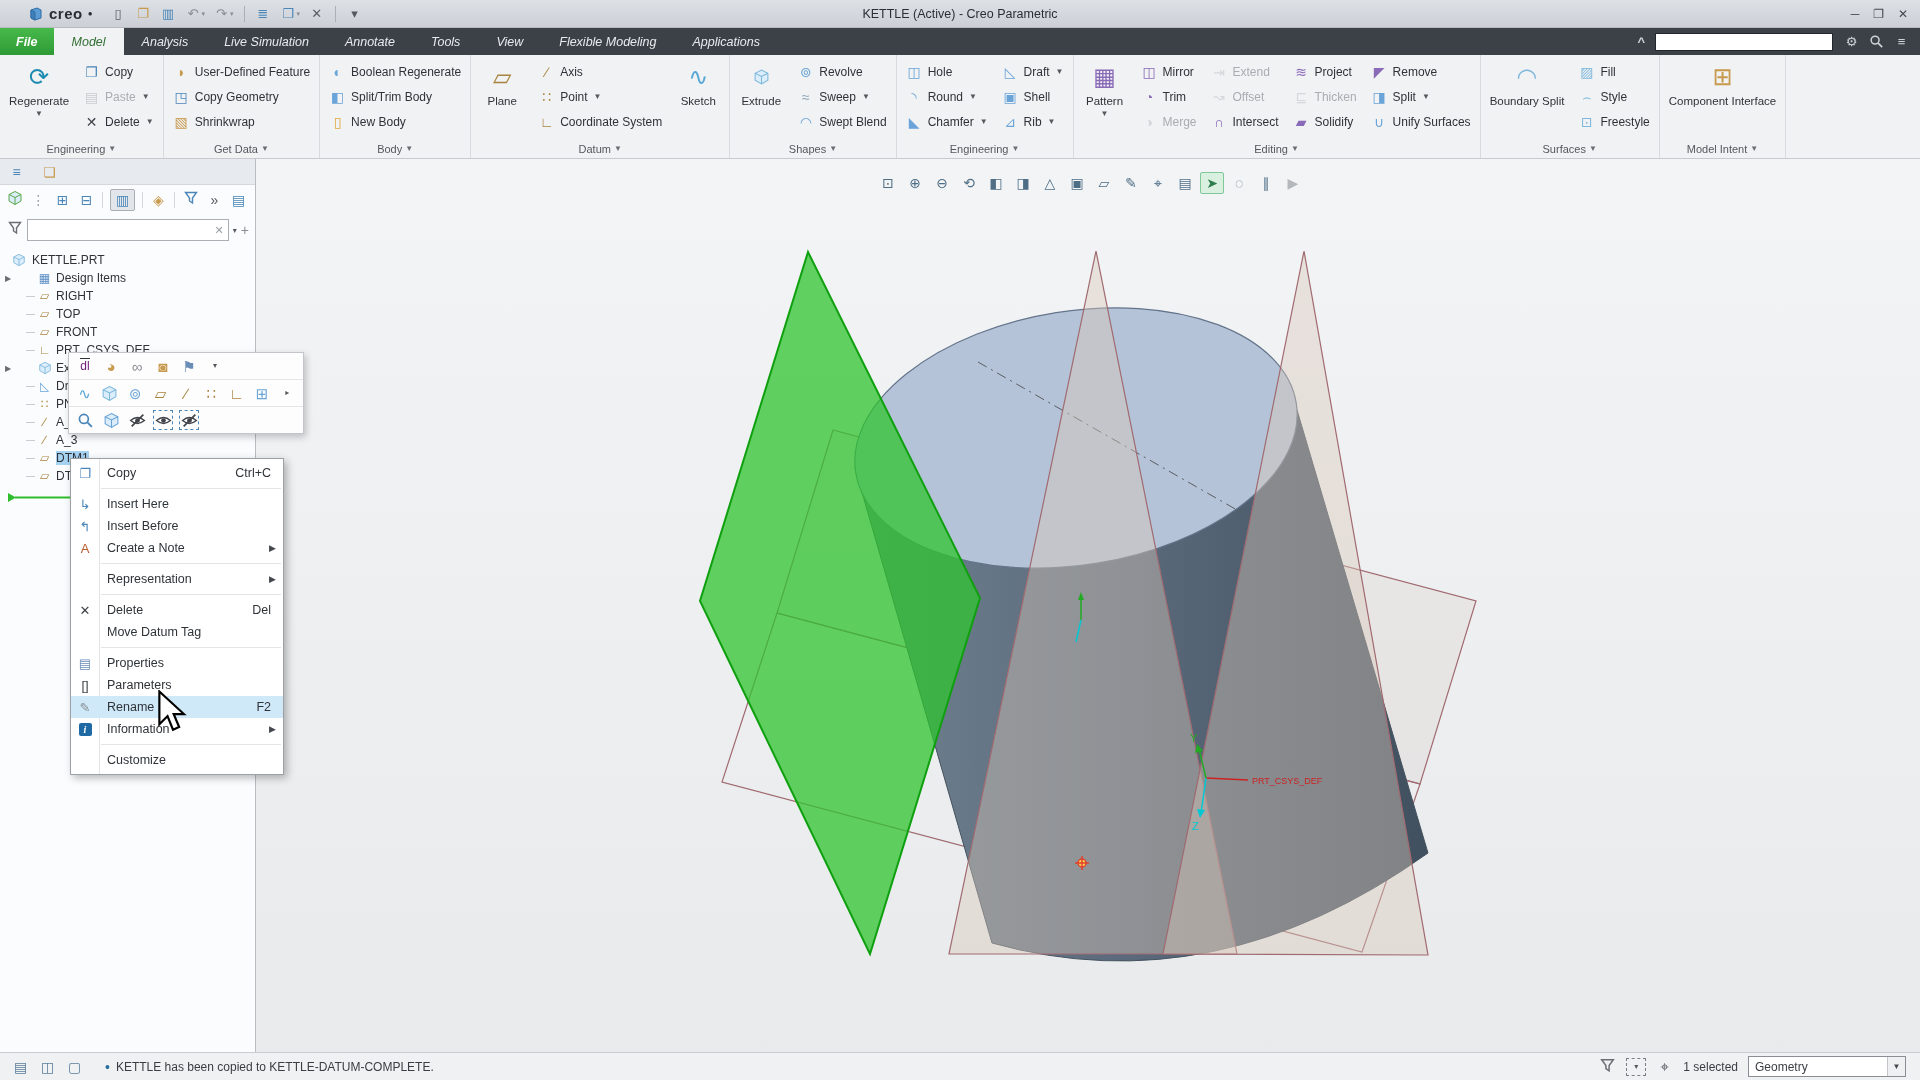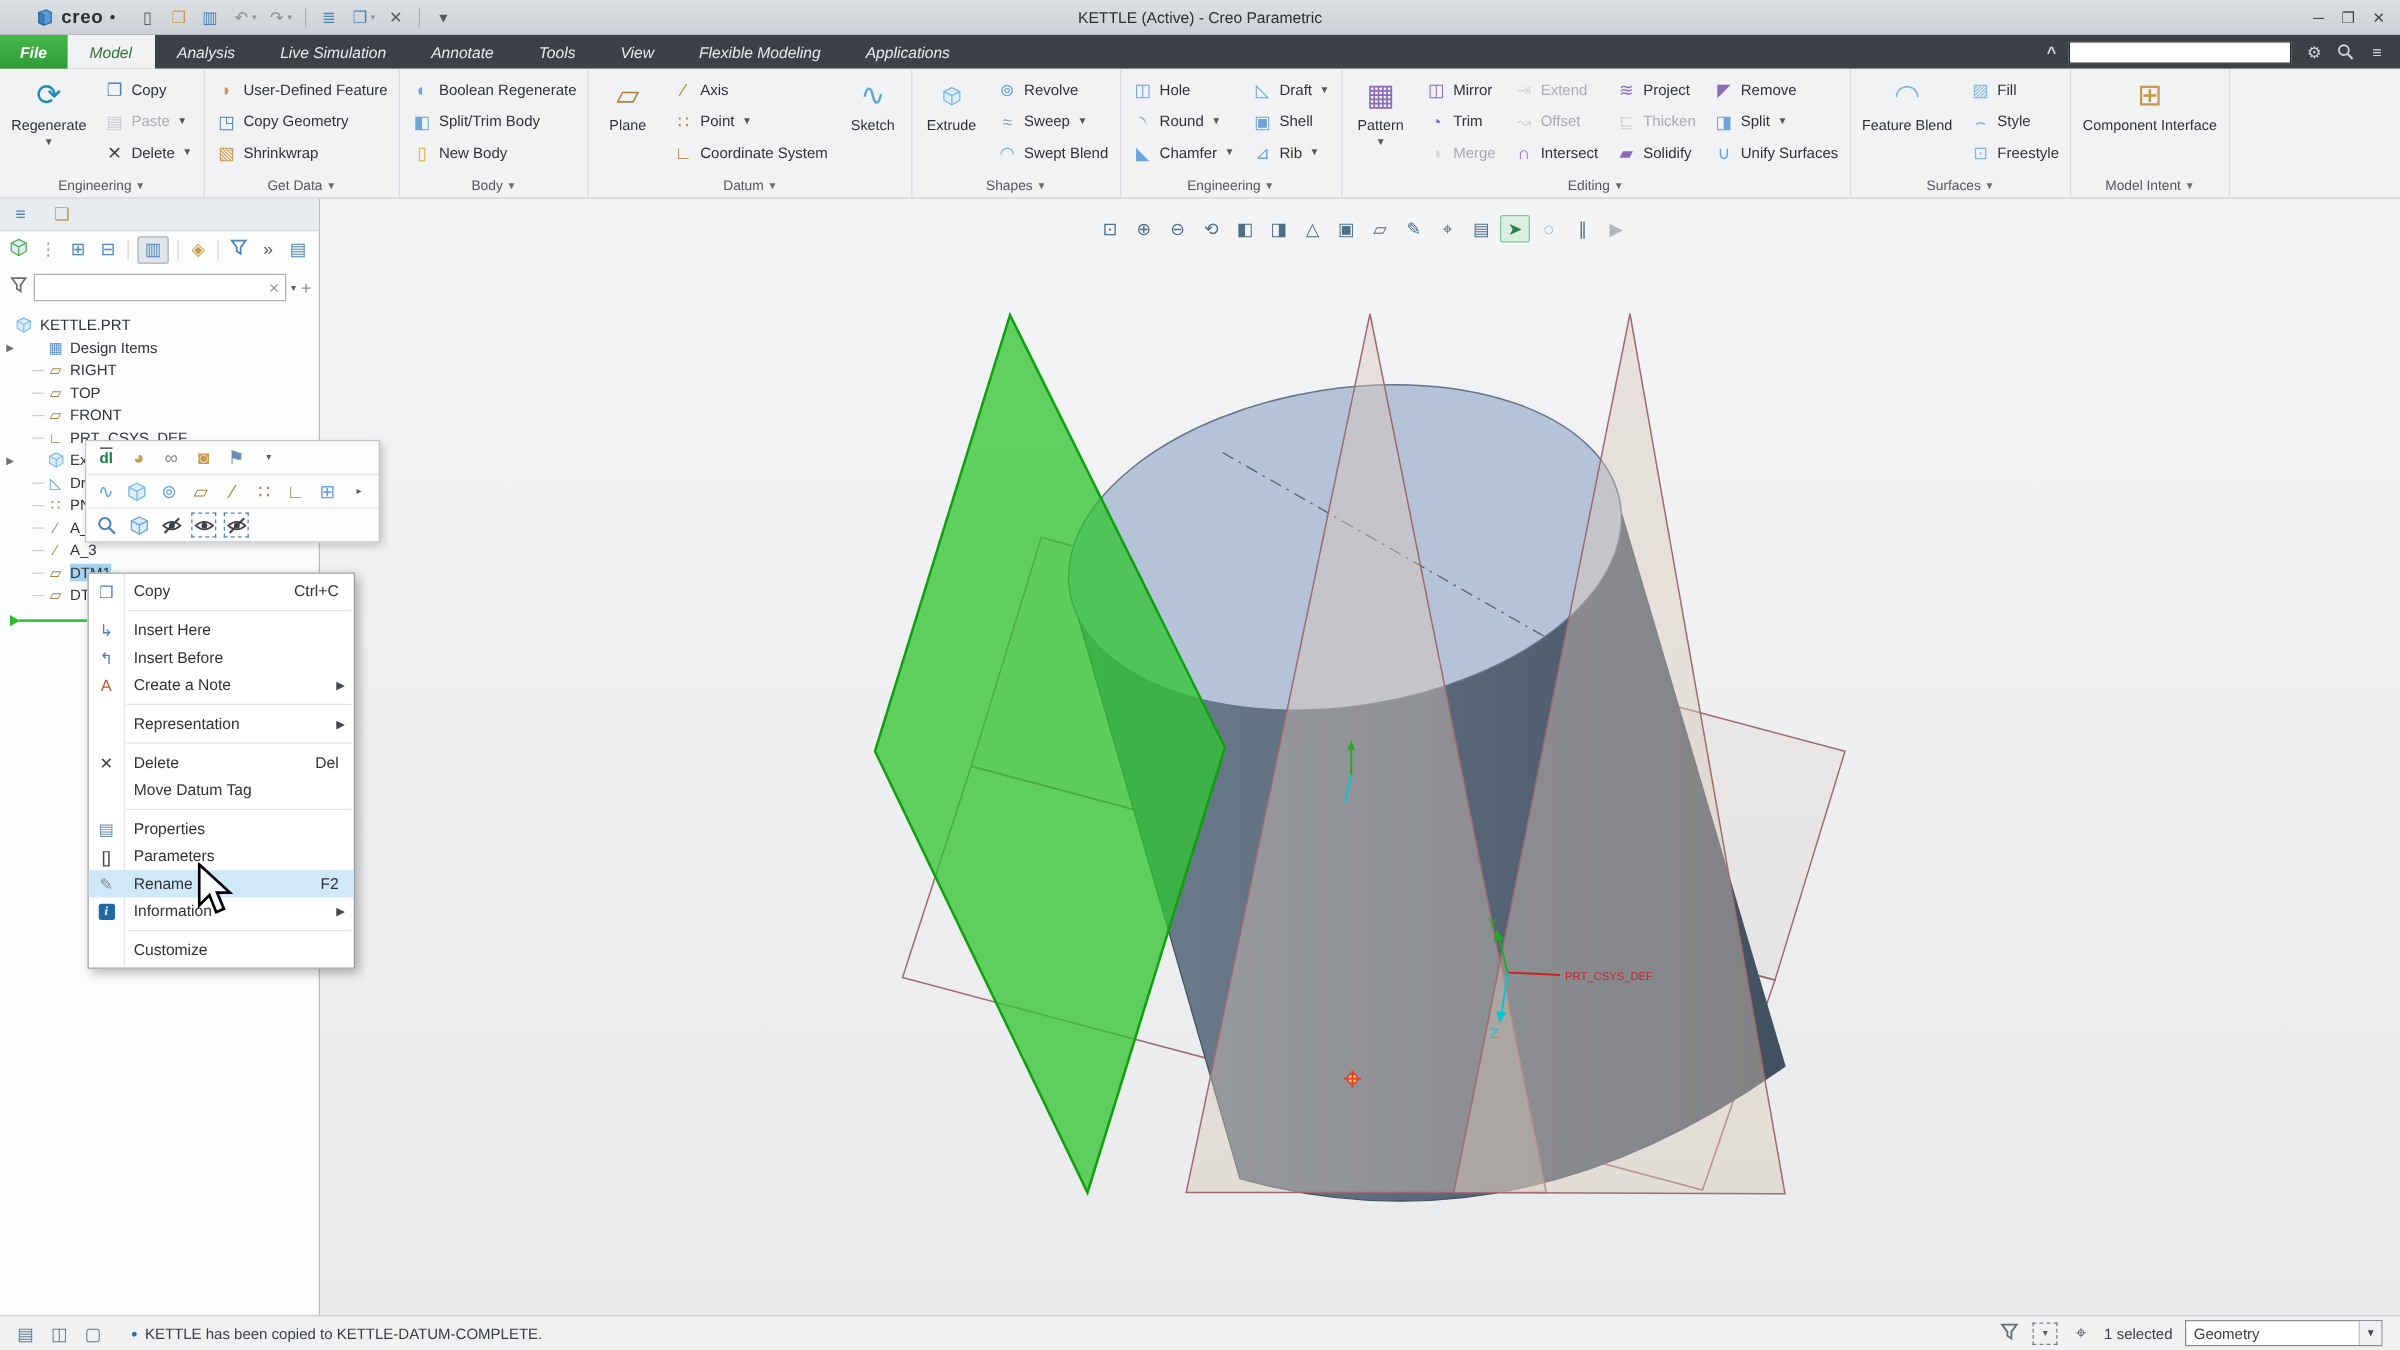--- a/index.html
+++ b/index.html
@@ -69,21 +69,21 @@
   .guide { position:absolute; left:26px; width:9px; height:1px; background:#c9cdd1; }
 
   
   .mini { position:absolute; left:68px; top:352px; width:236px; background:#fdfdfe;
     border:1px solid #c2c6ca; box-shadow:2px 3px 7px rgba(0,0,0,.22); z-index:30; }
   .mini .mrow { display:flex; align-items:center; gap:6px; padding:3px 6px; border-bottom:1px solid #e3e5e8; }
   .mini .mrow:last-child { border-bottom:none; }
   .mini .micon { display:inline-flex; align-items:center; justify-content:center; width:20px; height:20px; font-size:15px; }
   .mini .dashed { border:1px dashed #4a86b8; }
   .mini .marr { font-size:8px; color:#55585d; }
-  .dl-glyph { font-size:12px; font-weight:bold; color:#15803d; border-top:1px solid #2f3338; line-height:1.2; }
+  .dl-glyph { font-size:12px; font-weight:normal; color:#701a75; border-top:1px solid #2f3338; line-height:1.2; }
 
   
   .ctxmenu { position:absolute; left:70px; top:458px; width:214px; background:#fff;
     border:1px solid #9da1a6; box-shadow:3px 3px 8px rgba(0,0,0,.28); z-index:40; padding:3px 0; }
   .ctxmenu .gutterline { position:absolute; left:28px; top:0; bottom:0; width:1px; background:#e2e4e7; }
   .mitem { position:relative; height:22px; display:flex; align-items:center; font-size:12.5px; color:#2f3338; }
   .mitem .micon { width:28px; display:flex; justify-content:center; font-size:13px; }
   .mitem .mlabel { flex:1; padding-left:8px; }
   .mitem .shortcut { padding-right:12px; color:#2f3338; }
   .mitem .submenu { padding-right:7px; font-size:9px; color:#44484e; }
@@ -458,21 +458,21 @@
           <span>Editing</span>
           <span class="arr">▼</span>
         </div>
       </div>
       <div class="rgroup">
         <div class="rgroup-content">
           <div class="bigbtn">
             <div class="bicon">
               <span class="icon" style="color: rgb(127, 184, 220); font-size: 24px;">◠</span>
             </div>
-            <div class="blabel">Feature Blend</div>
+            <div class="blabel">Boundary Split</div>
           </div>
           <div class="rcol">
             <div class="sbtn">
               <span class="icon" style="color: rgb(127, 184, 220); font-size: 14px;">▨</span>
               <span>Fill</span>
             </div>
             <div class="sbtn">
               <span class="icon" style="color: rgb(127, 184, 220); font-size: 14px;">⌢</span>
               <span>Style</span>
             </div>

